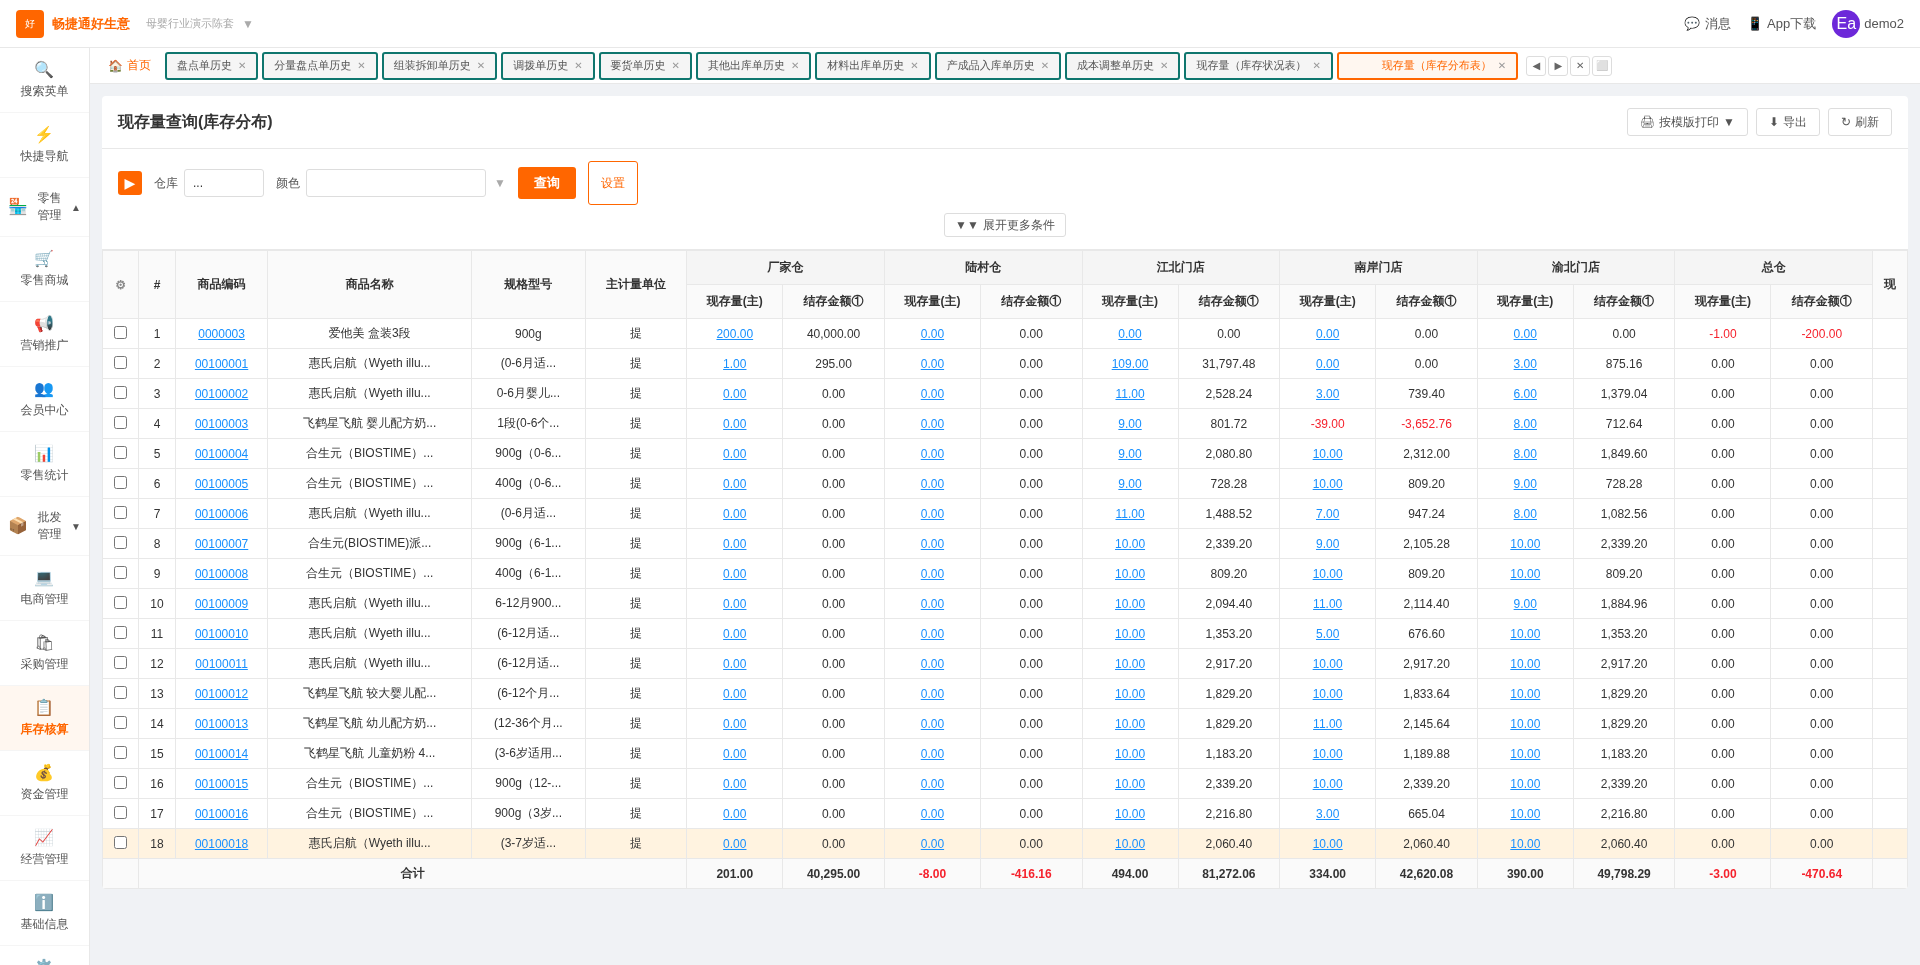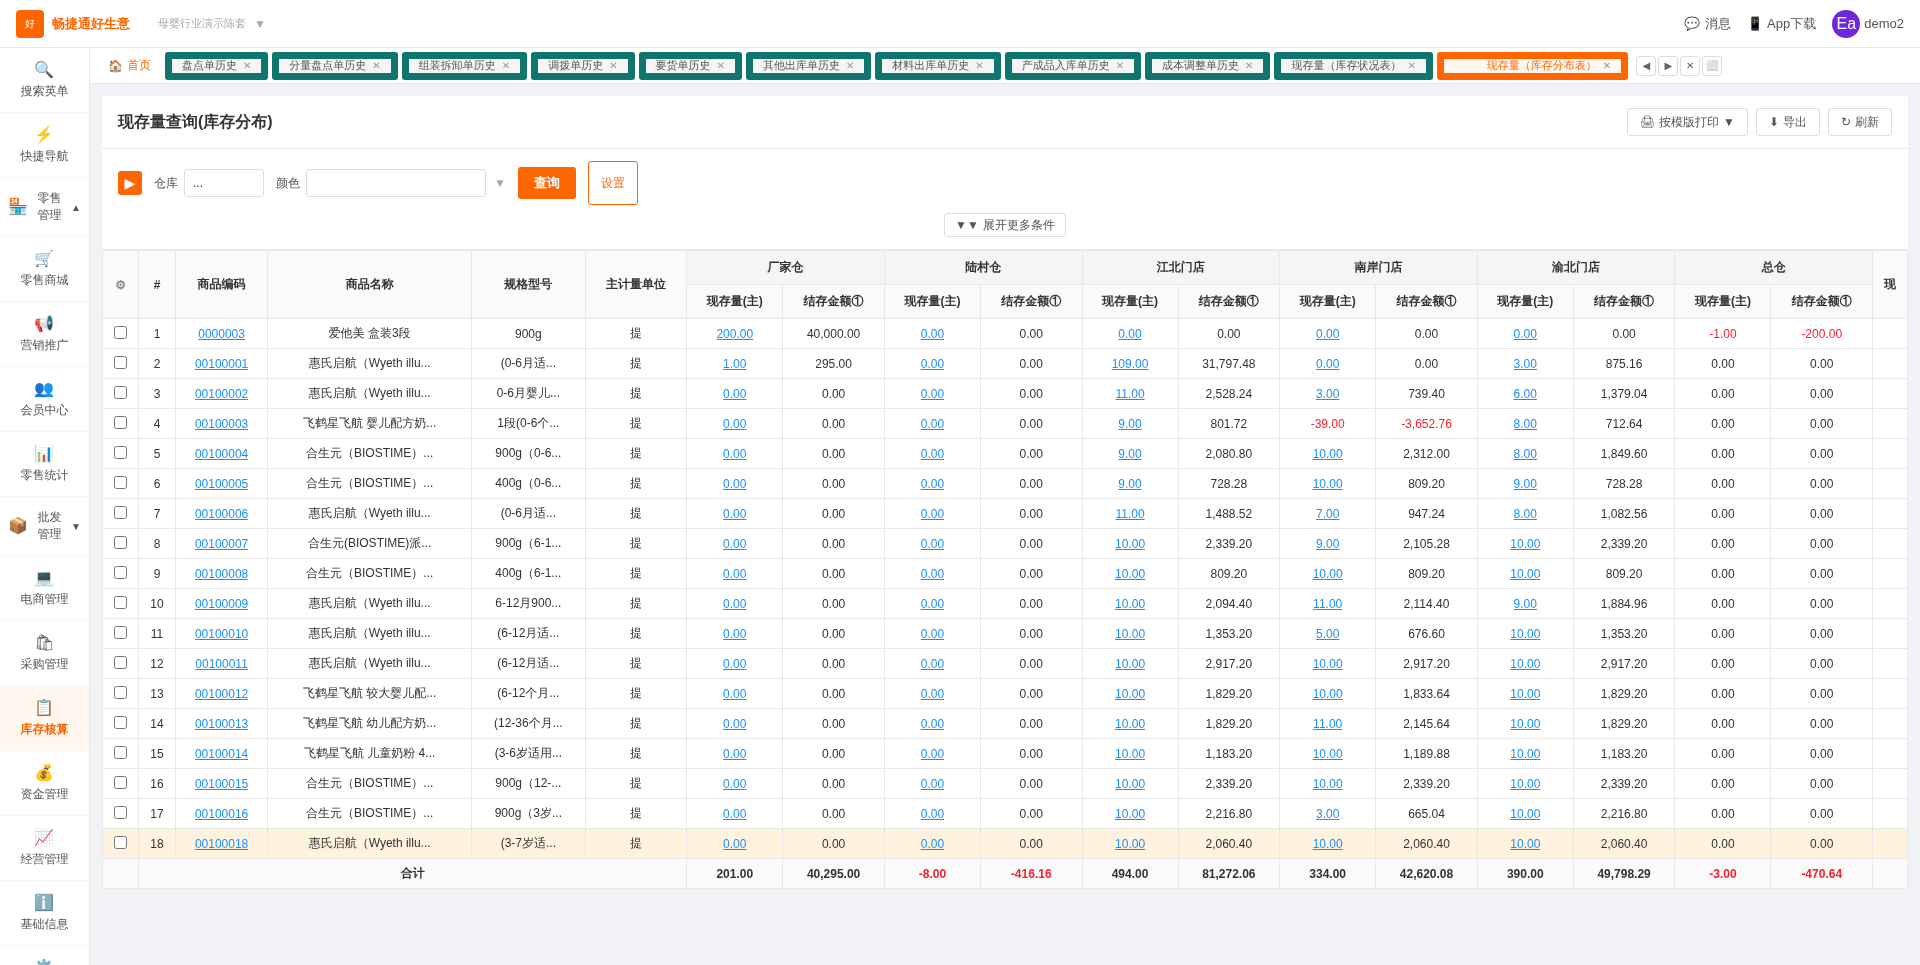--- a/index.html
+++ b/index.html
@@ -33,21 +33,21 @@
       border-bottom: 1px solid #e8e8e8;
       position: fixed; top: 48px; left: 90px; right: 0; z-index: 99;
       overflow: hidden;
     }
     .nav-tab {
       height: 28px;
       padding: 0 10px;
       display: flex;
       align-items: center;
       gap: 4px;
-      border: 7px solid #0f766e;
+      border: 2px solid #0f766e;
       border-radius: 3px;
       margin-right: 4px;
       cursor: pointer;
       font-size: 11px;
       white-space: nowrap;
       color: #555;
       background: #f5f5f5;
     }
     .nav-tab.active { background: #fff7f0; border-color: #ff6600; color: #ff6600; padding-left: 43px; }
     .nav-tab .close-x { color: #999; font-size: 10px; margin-left: 2px; }
@@ -173,21 +173,21 @@
   </style>
 </head>
 <body>
 
 <div class="top-bar">
   <div class="top-bar-left">
     <div class="logo-icon">好</div>
     <div class="logo-area">
       <span>畅捷通好生意</span>
     </div>
-    <span style="color:#aaa;font-size:11px;margin-left:20px;">母婴行业演示陈套</span>
+    <span style="color:#aaa;font-size:11px;margin-left:8px;">母婴行业演示陈套</span>
     <span style="color:#aaa;font-size:12px;">▼</span>
   </div>
   <div class="top-bar-right">
     <span>
       <span>💬</span>
       <span>消息</span>
     </span>
     <span>
       <span>📱</span>
       <span>App下载</span>

